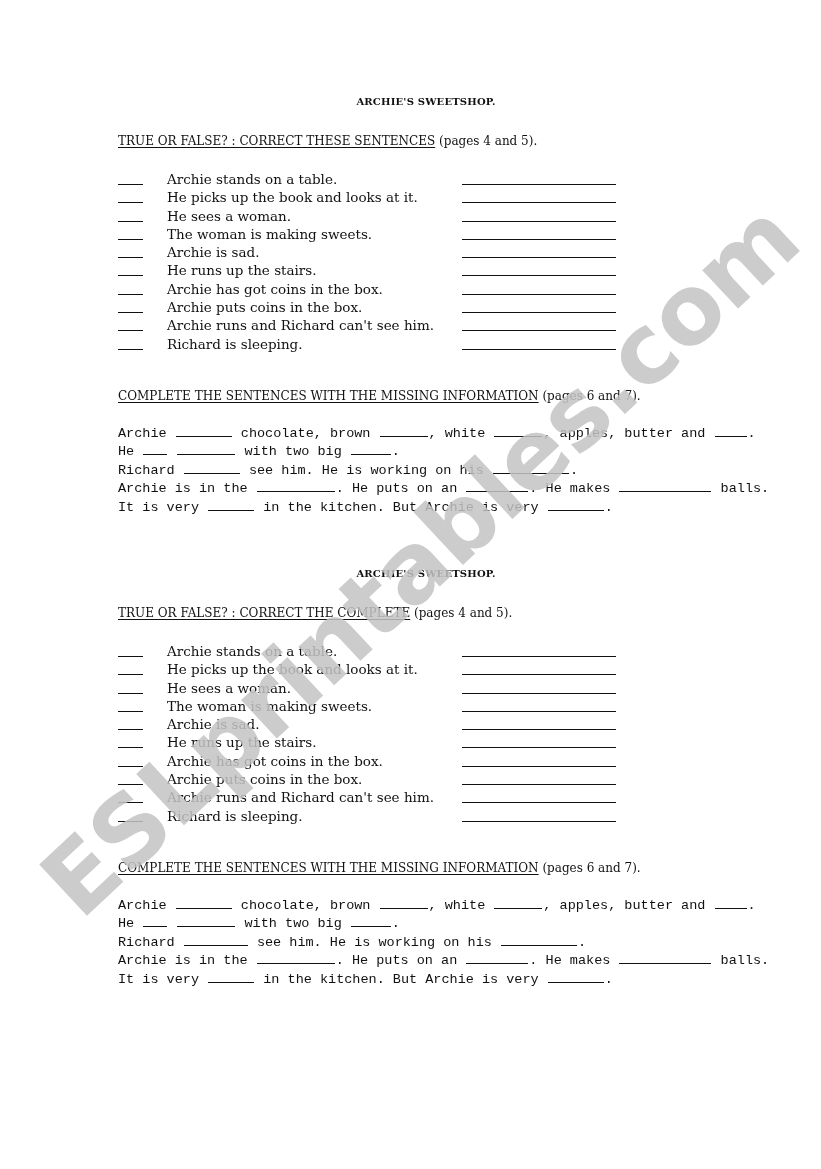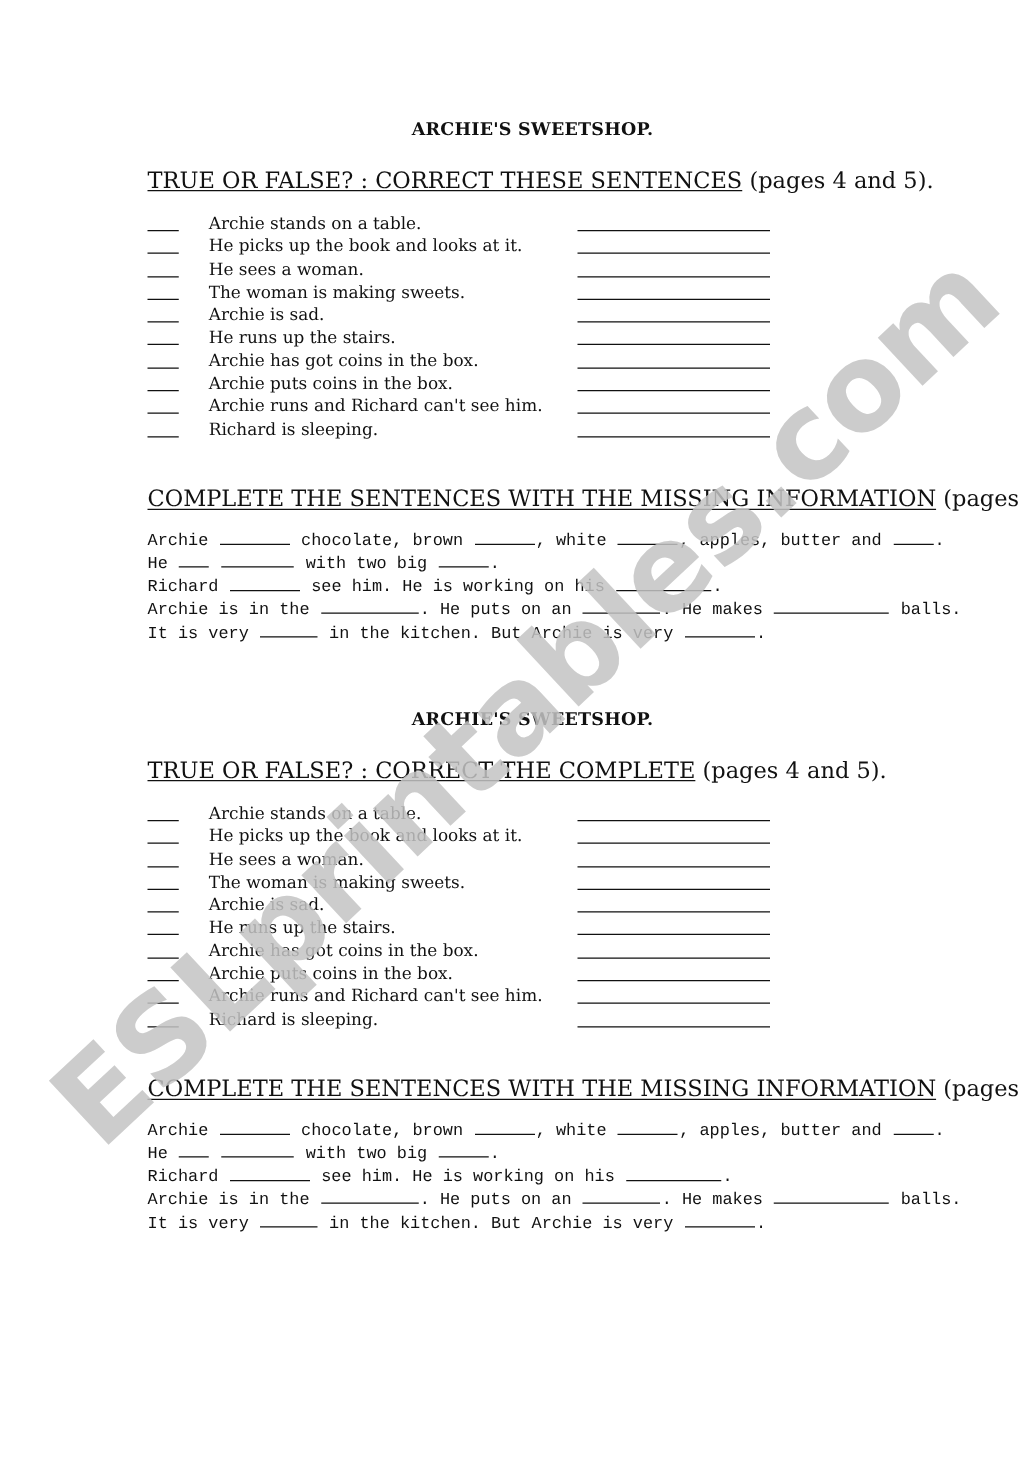--- a/index.html
+++ b/index.html
@@ -8,25 +8,25 @@
       position: relative; overflow: hidden;
       font-family: "DejaVu Serif", "Liberation Serif", serif;
       color: #111;
     }
     .page { position: absolute; left: 0; top: 0; width: 821px; height: 1169px; }
     .worksheet { position: absolute; left: 118px; width: 600px; }
     .ws1 { top: 96px; }
     .ws2 { top: 568px; }
     .title {
       position: absolute; left: 0; width: 600px; top: 0;
-      text-align: center; font-weight: bold; font-size: 14px;
+      text-align: center; font-weight: bold; font-size: 10px;
       letter-spacing: 0.2px; padding-left: 8px;
     }
     .heading {
-      position: absolute; left: 0; font-size: 18px; white-space: nowrap;
+      position: absolute; left: 0; font-size: 12px; white-space: nowrap;
     }
     .heading .u { text-decoration: underline; text-underline-offset: 2px; }
     .tf-heading { top: 38px; }
     .cs-heading { top: 293px; }
     .tf-list { position: absolute; left: 0; top: 75px; width: 600px; }
     .tf-row { position: relative; height: 18.3px; font-size: 13.5px; }
     .tf-blank {
       position: absolute; left: 0; top: 13px; width: 25px; height: 0;
       border-bottom: 1.3px solid #111;
     }

